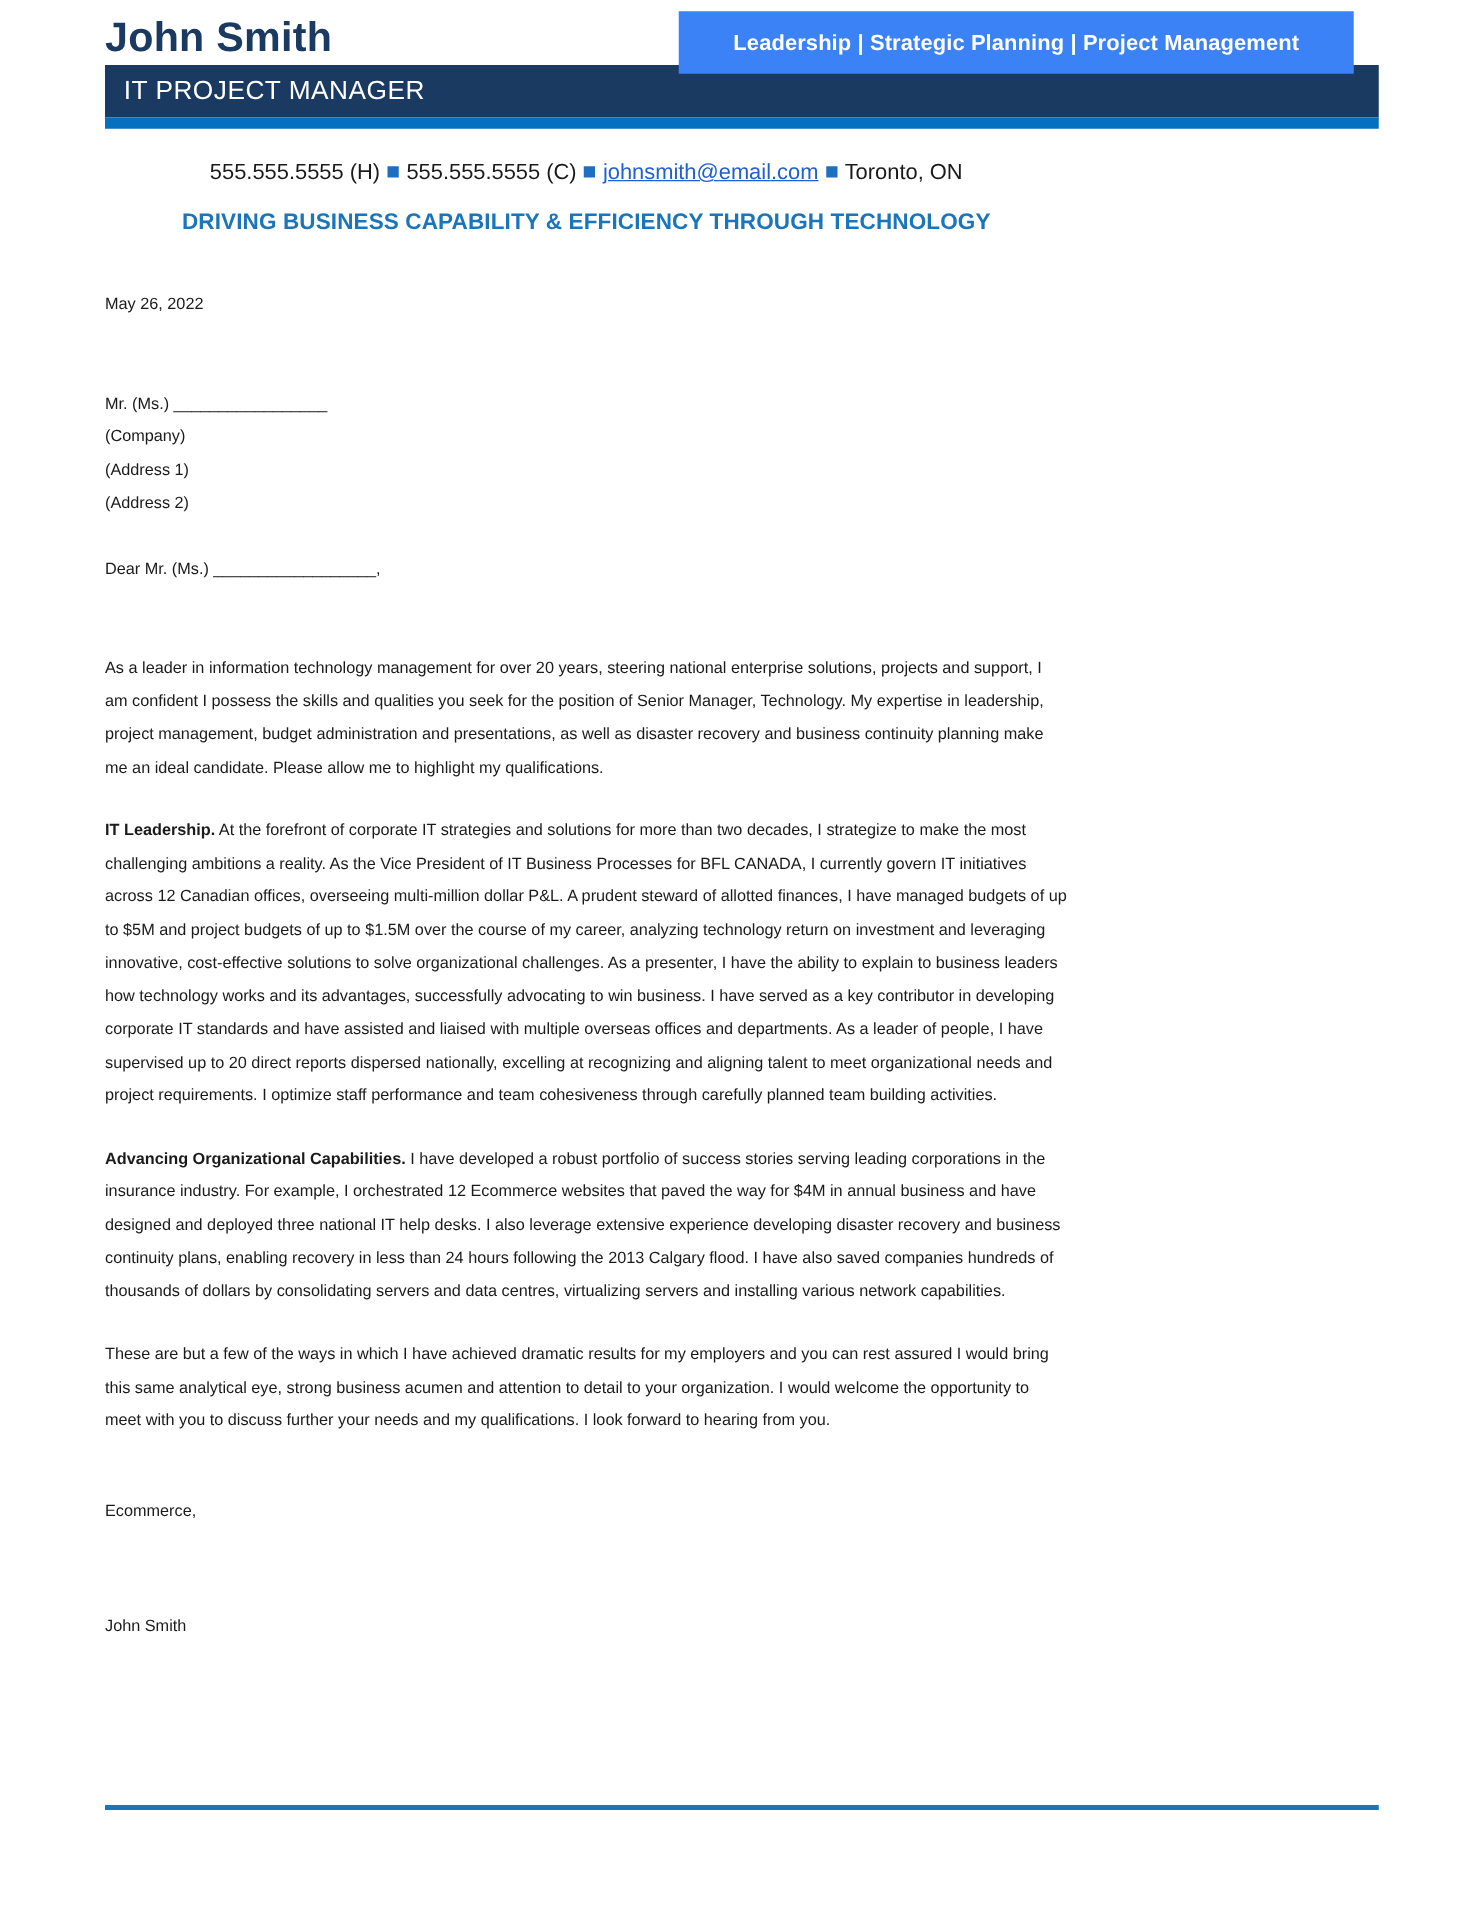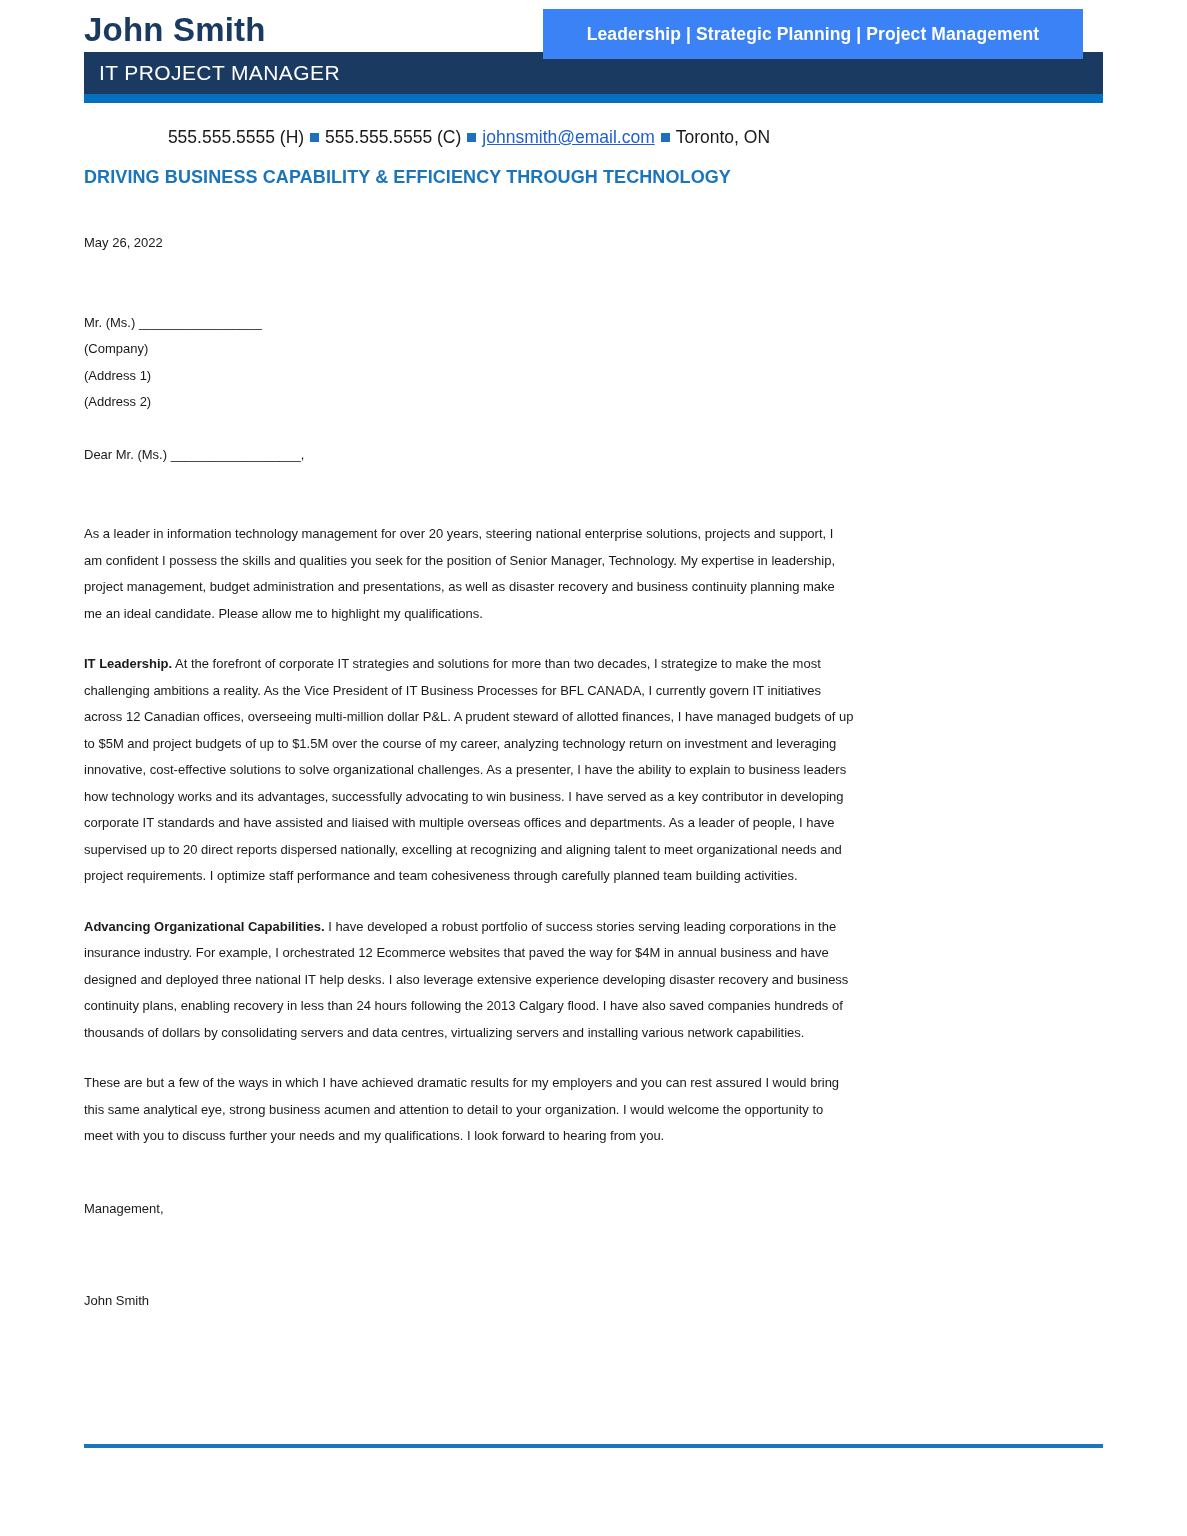--- a/index.html
+++ b/index.html
@@ -114,21 +114,21 @@
     margin: 0 6px 1px 6px;
     vertical-align: middle;
   }
   .email-link {
     color: #1f5fd0;
     text-decoration: underline;
   }
 
   .tagline-sub {
     margin: 17px 84px 0 84px;
-    text-align: left;
+    text-align: center;
     font-size: 18px;
     font-weight: bold;
     color: #1b75bb;
     letter-spacing: 0.1px;
     white-space: nowrap;
   }
 
   
   .body-area {
     margin: 0 84px 0 84px;
@@ -224,20 +224,20 @@
     </p>
 
     <p class="para">
       <b class="lead-in">Advancing Organizational Capabilities.</b><span> I have developed a robust portfolio of success stories serving leading corporations in the insurance industry. For example, I orchestrated 12 Ecommerce websites that paved the way for $4M in annual business and have designed and deployed three national IT help desks. I also leverage extensive experience developing disaster recovery and business continuity plans, enabling recovery in less than 24 hours following the 2013 Calgary flood. I have also saved companies hundreds of thousands of dollars by consolidating servers and data centres, virtualizing servers and installing various network capabilities.</span>
     </p>
 
     <p class="para">
       <b class="lead-in"></b><span>These are but a few of the ways in which I have achieved dramatic results for my employers and you can rest assured I would bring this same analytical eye, strong business acumen and attention to detail to your organization. I would welcome the opportunity to meet with you to discuss further your needs and my qualifications. I look forward to hearing from you.</span>
     </p>
 
-    <div class="closing">Management,</div>
+    <div class="closing">Ecommerce,</div>
 
     <div class="signature">John Smith</div>
   </div>
 
   <div class="footer-rule"></div>
 
 </div>
 
 </body></html>

